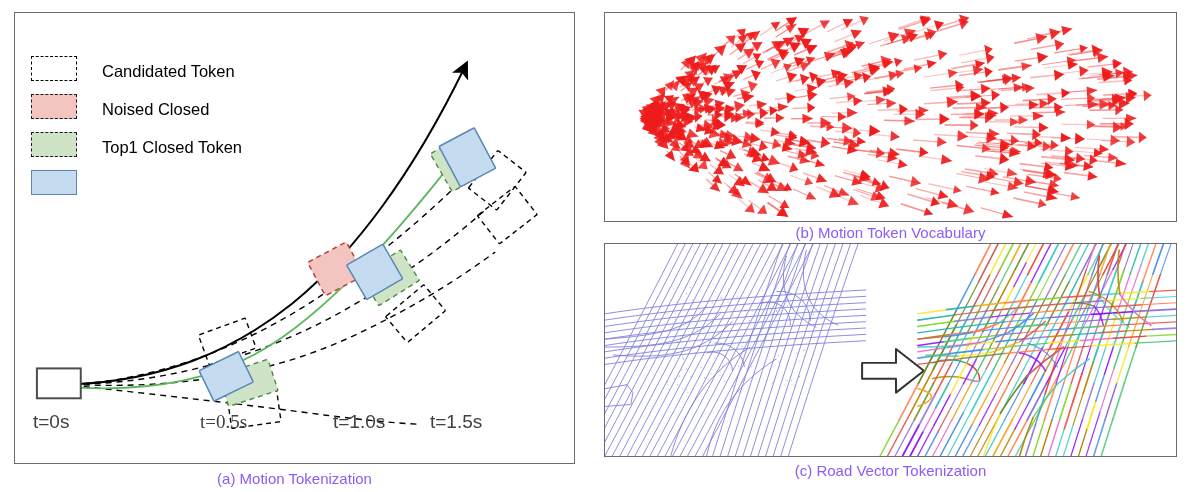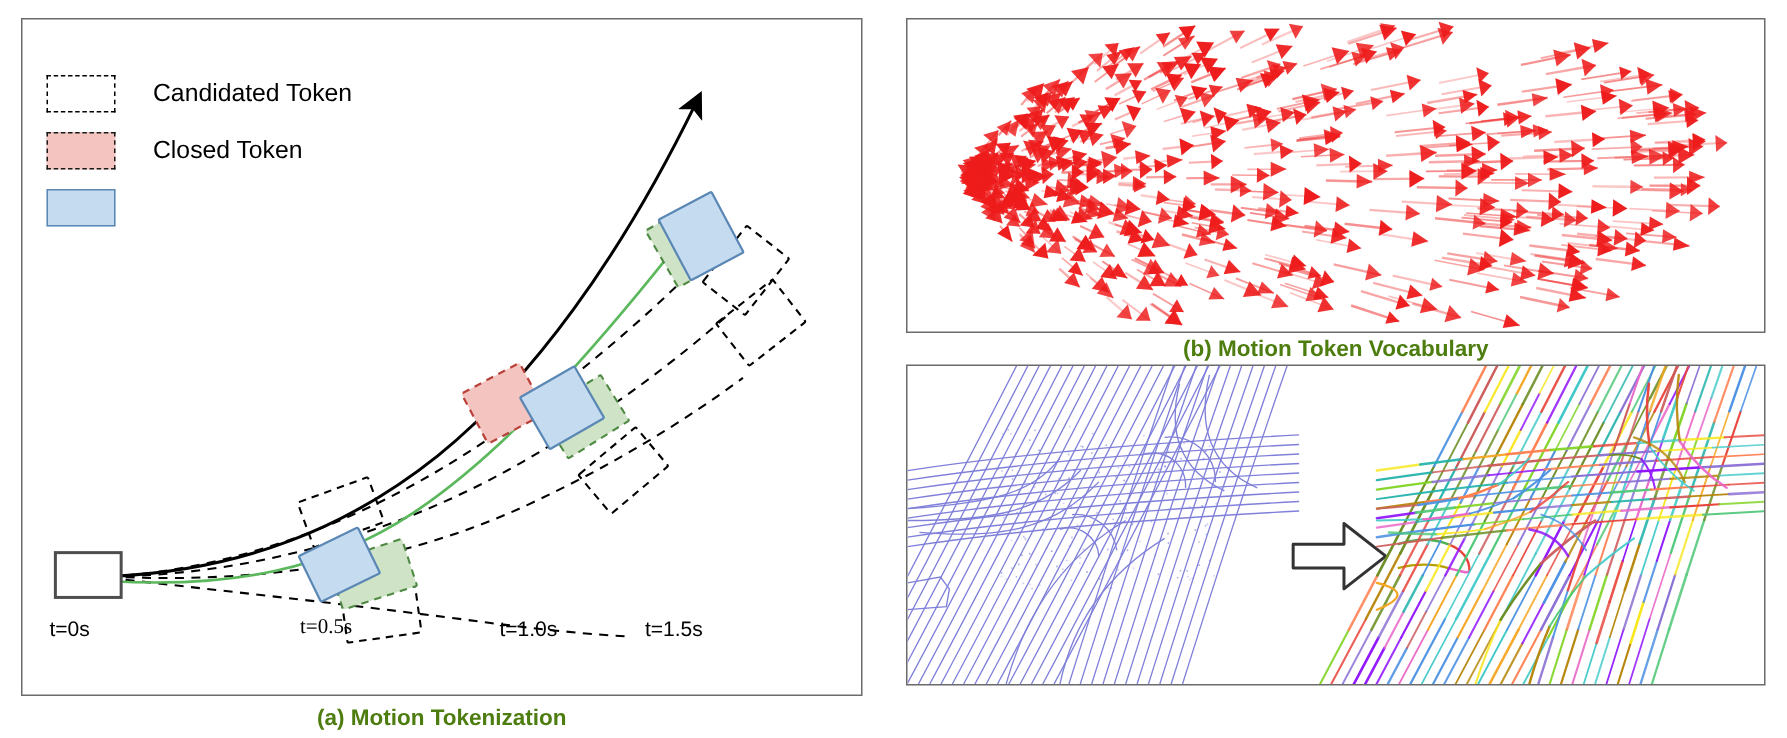--- a/index.html
+++ b/index.html
@@ -26,37 +26,36 @@
     background: #ffffff;
     border: 1.5px solid #6b6b6b;
     box-sizing: border-box;
     overflow: hidden;
   }
   .caption {
     position: absolute;
     text-align: center;
     font-size: 15px;
     line-height: 18px;
-    color: #4d7c0f;
+    color: #8b5cf6;
     white-space: nowrap;
-    font-weight: bold;
   }
 
   
   #panel-a { left: 14px; top: 12px; width: 561px; height: 452px; }
 
   .legend {
     position: absolute;
     left: 16px;
     top: 30px;
     width: 250px;
   }
   .legend-row {
     display: flex;
-    align-items: center;
+    align-items: flex-end;
     height: 38px;
   }
   .legend-swatch {
     width: 46px;
     height: 25px;
     box-sizing: border-box;
     flex: 0 0 auto;
   }
   .sw-candidate { background: #ffffff; border: 1.6px dashed #000000; }
   .sw-noised    { background: #f4c4c0; border: 1.6px dashed #1a1a1a; }
@@ -71,22 +70,22 @@
 
   .time-axis {
     position: absolute;
     left: 0;
     top: 398px;
     width: 100%;
     height: 24px;
   }
   .time-tick {
     position: absolute;
-    font-size: 14px;
-    color: #000000;
+    font-size: 19px;
+    color: #404040;
     white-space: nowrap;
   }
 
   
   #panel-b { left: 604px; top: 12px; width: 573px; height: 210px; }
   
   #panel-c { left: 604px; top: 243px; width: 573px; height: 214px; }
 
   .panel-svg { display: block; width: 100%; height: 100%; }
 </style>
@@ -97,21 +96,25 @@
 
   <div class="panel" id="panel-a">
 
     <div class="legend">
       <div class="legend-row">
         <span class="legend-swatch sw-candidate"></span>
         <span class="legend-label">Candidated Token</span>
       </div>
       <div class="legend-row">
         <span class="legend-swatch sw-noised"></span>
-        <span class="legend-label">Closed Token</span>
+        <span class="legend-label">Noised Closed</span>
+      </div>
+      <div class="legend-row">
+        <span class="legend-swatch sw-top1"></span>
+        <span class="legend-label">Top1 Closed Token</span>
       </div>
       <div class="legend-row">
         <span class="legend-swatch sw-gt"></span>
       </div>
     </div>
 
     <svg class="panel-svg" viewBox="0 0 561 452" preserveAspectRatio="none">
       <defs>
         <marker id="gt-arrowhead" markerWidth="9" markerHeight="9" refX="5" refY="4.5" orient="auto" markerUnits="strokeWidth">
           <path d="M0,0 L9,4.5 L0,9 L2.2,4.5 Z" fill="#000000"></path>
@@ -1742,14 +1745,15 @@
           <path d="M150.0,60.0 Q160.9,58.7 171.1,62.7" transform="translate(320,0)" stroke="#6b8e23" stroke-width="1.25" opacity="0.99"></path>
           <path d="M171.1,62.7 Q178.0,71.2 180.0,82.0" transform="translate(320,0)" stroke="#9013fe" stroke-width="1.40" opacity="0.90"></path>
           <path d="M166.0,48.0 Q189.8,55.2 200.0,78.0" transform="translate(320,0)" stroke="#b8860b" stroke-width="1.54" opacity="0.81"></path>
           <path d="M96.0,110.0 Q113.4,112.6 122.0,128.0" transform="translate(320,0)" stroke="#9013fe" stroke-width="1.65" opacity="0.85"></path>
           <path d="M104.0,100.0 Q123.8,106.0 134.0,124.0" transform="translate(320,0)" stroke="#4a90e2" stroke-width="1.31" opacity="0.81"></path>
           <path d="M-6.0,146.0 Q21.5,152.9 -6.0,164.0" transform="translate(320,0)" stroke="#f5a623" stroke-width="1.54" opacity="0.98"></path>
         </g>
     </svg>
   </div>
 
+  <div class="caption" style="left:604px; top:462px; width:573px;">(c) Road Vector Tokenization</div>
 
 </div>
 
 </body></html>

